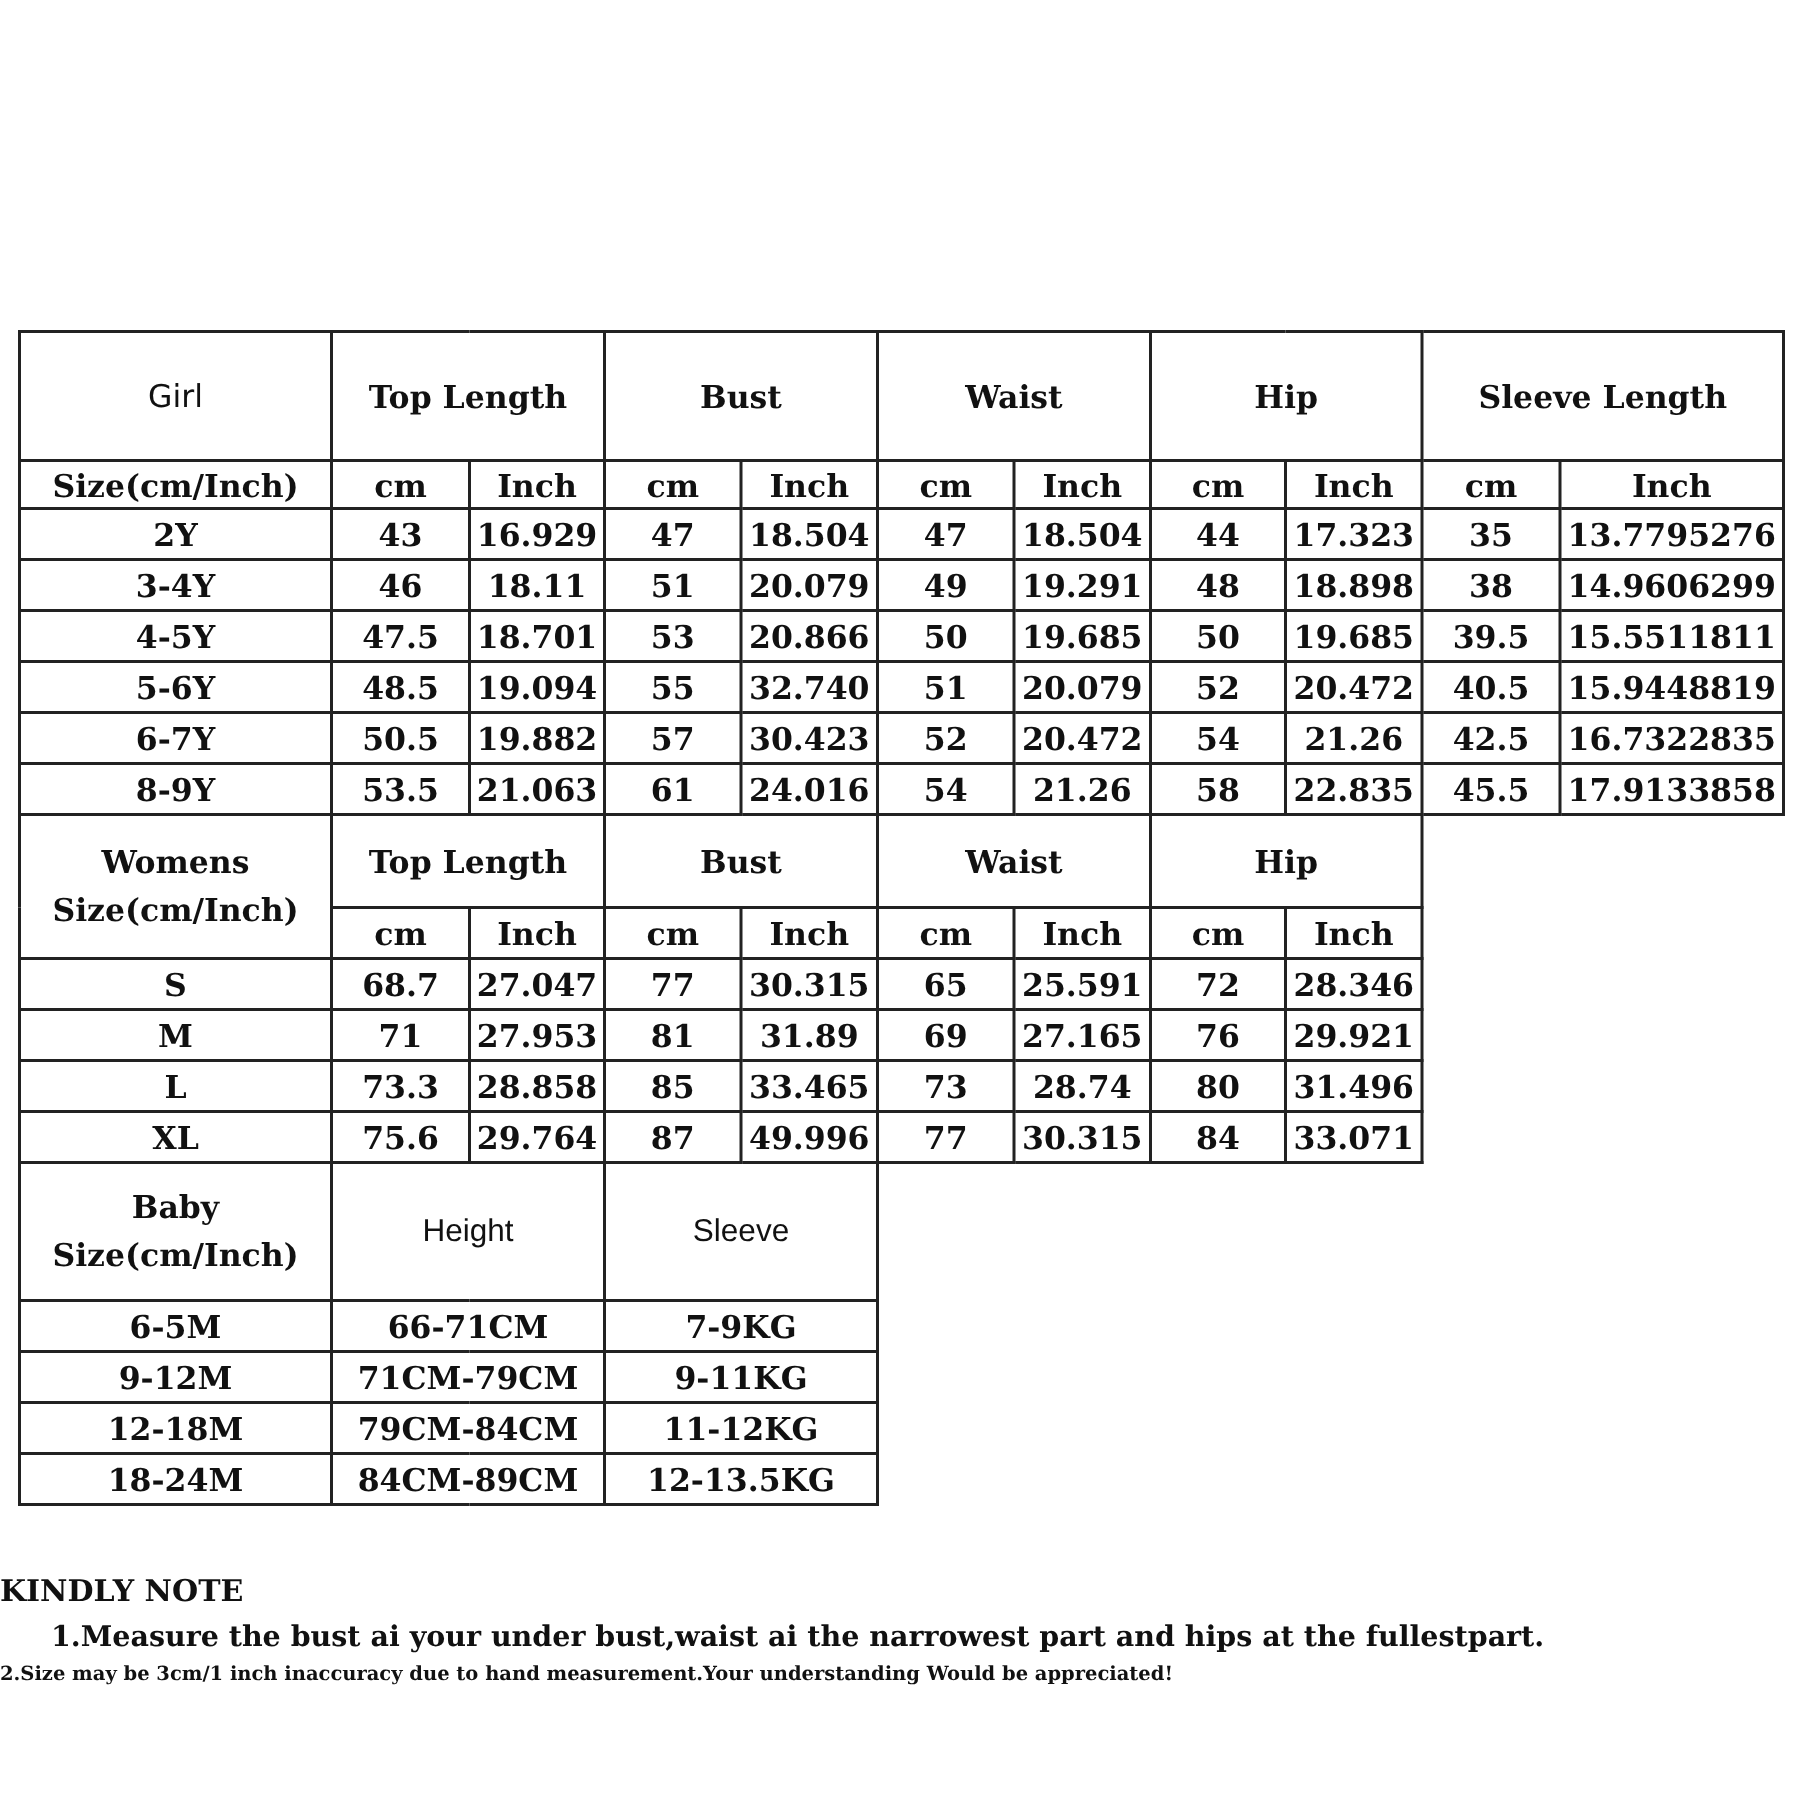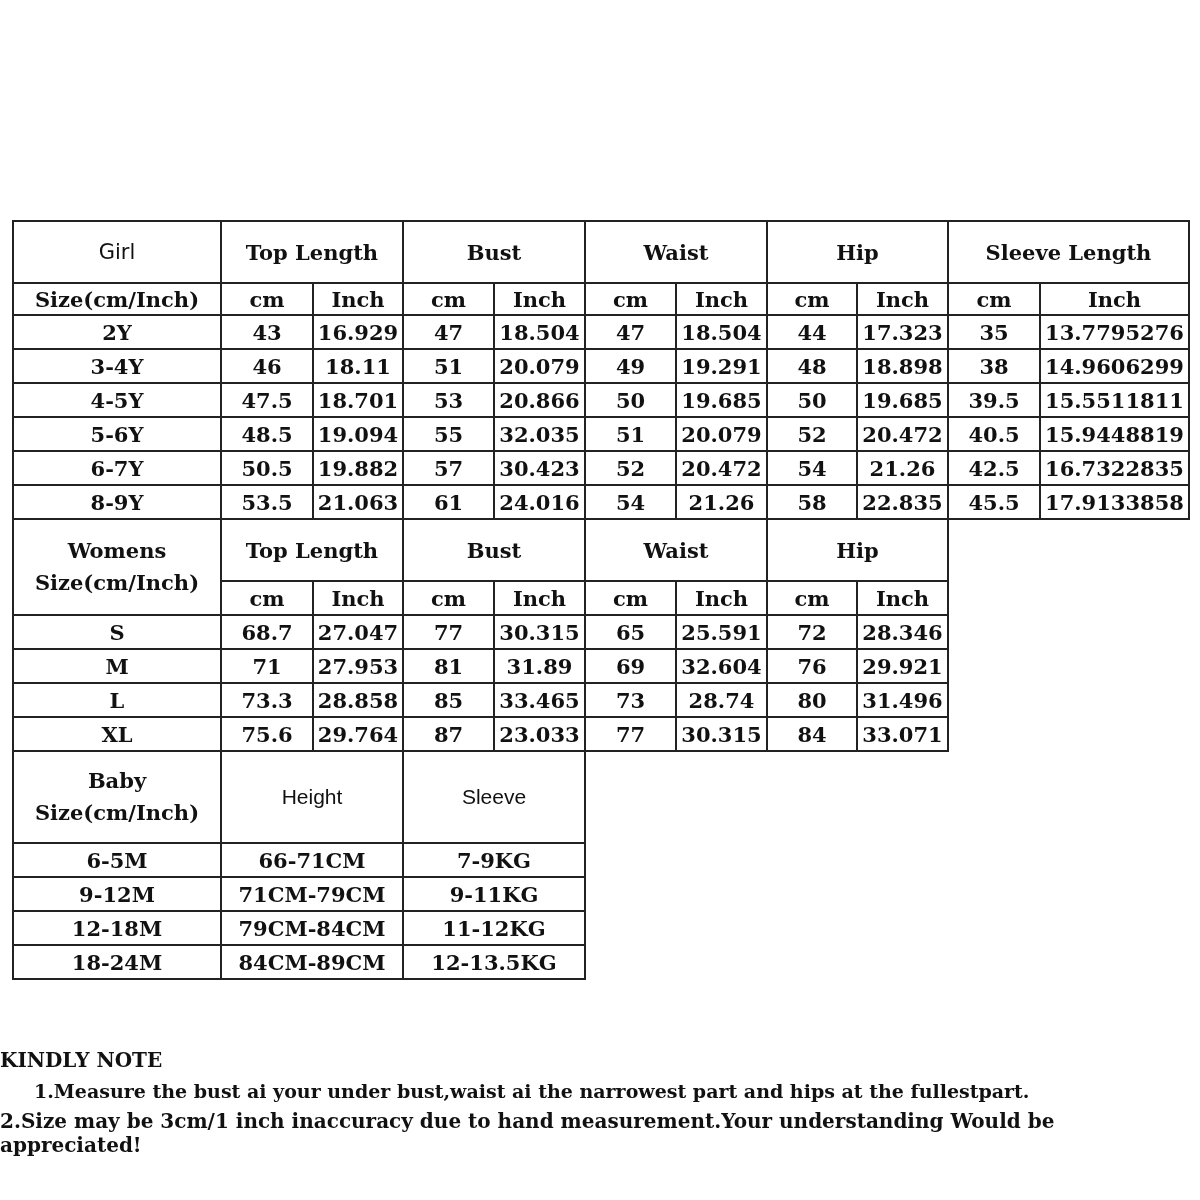--- a/index.html
+++ b/index.html
@@ -3,35 +3,35 @@
 <meta charset="utf-8">
 <style>
   html, body { margin: 0; padding: 0; background: #ffffff; }
   body { width: 1200px; height: 1200px; position: relative; overflow: hidden;
          font-family: "DejaVu Serif", "Liberation Serif", serif; color: #111; }
   .chart { position: absolute; left: 12px; top: 220px; border-collapse: collapse; table-layout: fixed; }
   .chart td { border: 2px solid #222; text-align: center; vertical-align: middle; padding: 0;
               font-weight: bold; font-size: 21px; white-space: nowrap; overflow: hidden; }
   .chart td.blank { border: none; }
   .chart td.blank-top { border-right: none; border-bottom: none; border-left: 2px solid #222; }
-  .h1 { height: 62px; }
+  .h1 { height: 86px; }
   .h2 { height: 32px; }
   .r { height: 34px; }
   .wh1 { height: 62px; padding-left: 44px; }
   .wh2 { height: 34px; }
   .bh { height: 92px; }
   .title-big { font-family: "DejaVu Sans", "Liberation Sans", sans-serif; font-weight: normal !important; font-size: 32px; }
   .sans-head { font-family: Liberation Sans, sans-serif; font-weight: normal !important; font-size: 28px; }
   .group-head { font-size: 21px; }
   .size-label { font-size: 21px; line-height: 32px; }
   .note { position: absolute; left: 0; width: 1200px; text-align: left; font-weight: bold;
           font-family: "DejaVu Serif", "Liberation Serif", serif; }
   .note-title { top: 1048px; font-size: 20px; }
   .note-1 { top: 1080px; font-size: 19px; padding-left: 34px; }
-  .note-2 { top: 1109px; font-size: 20px; }
+  .note-2 { top: 1109px; font-size: 13px; }
 </style>
 </head>
 <body>
 
 <table class="chart">
   <colgroup>
     <col style="width:208px">
       <col style="width:92px">
       <col style="width:90px">
     <col style="width:91px">
@@ -105,21 +105,21 @@
         <td>50</td>
         <td>19.685</td>
         <td>39.5</td>
         <td>15.5511811</td>
       </tr>
       <tr class="r">
         <td>5-6Y</td>
         <td>48.5</td>
         <td>19.094</td>
         <td>55</td>
-        <td>32.035</td>
+        <td>32.740</td>
         <td>51</td>
         <td>20.079</td>
         <td>52</td>
         <td>20.472</td>
         <td>40.5</td>
         <td>15.9448819</td>
       </tr>
       <tr class="r">
         <td>6-7Y</td>
         <td>50.5</td>
@@ -185,21 +185,21 @@
         <td>28.346</td>
         <td colspan="2" class="blank" style="border-left: 2px solid rgb(34, 34, 34);"></td>
       </tr>
       <tr class="r">
         <td>M</td>
         <td>71</td>
         <td>27.953</td>
         <td>81</td>
         <td>31.89</td>
         <td>69</td>
-        <td>32.604</td>
+        <td>27.165</td>
         <td>76</td>
         <td>29.921</td>
         <td colspan="2" class="blank" style="border-left: 2px solid rgb(34, 34, 34);"></td>
       </tr>
       <tr class="r">
         <td>L</td>
         <td>73.3</td>
         <td>28.858</td>
         <td>85</td>
         <td>33.465</td>
@@ -207,21 +207,21 @@
         <td>28.74</td>
         <td>80</td>
         <td>31.496</td>
         <td colspan="2" class="blank" style="border-left: 2px solid rgb(34, 34, 34);"></td>
       </tr>
       <tr class="r">
         <td>XL</td>
         <td>75.6</td>
         <td>29.764</td>
         <td>87</td>
-        <td>23.033</td>
+        <td>49.996</td>
         <td>77</td>
         <td>30.315</td>
         <td>84</td>
         <td>33.071</td>
         <td colspan="2" class="blank" style="border-left: 2px solid rgb(34, 34, 34);"></td>
       </tr>
     </tbody>
 
   <tbody>
       <tr class="bh">

